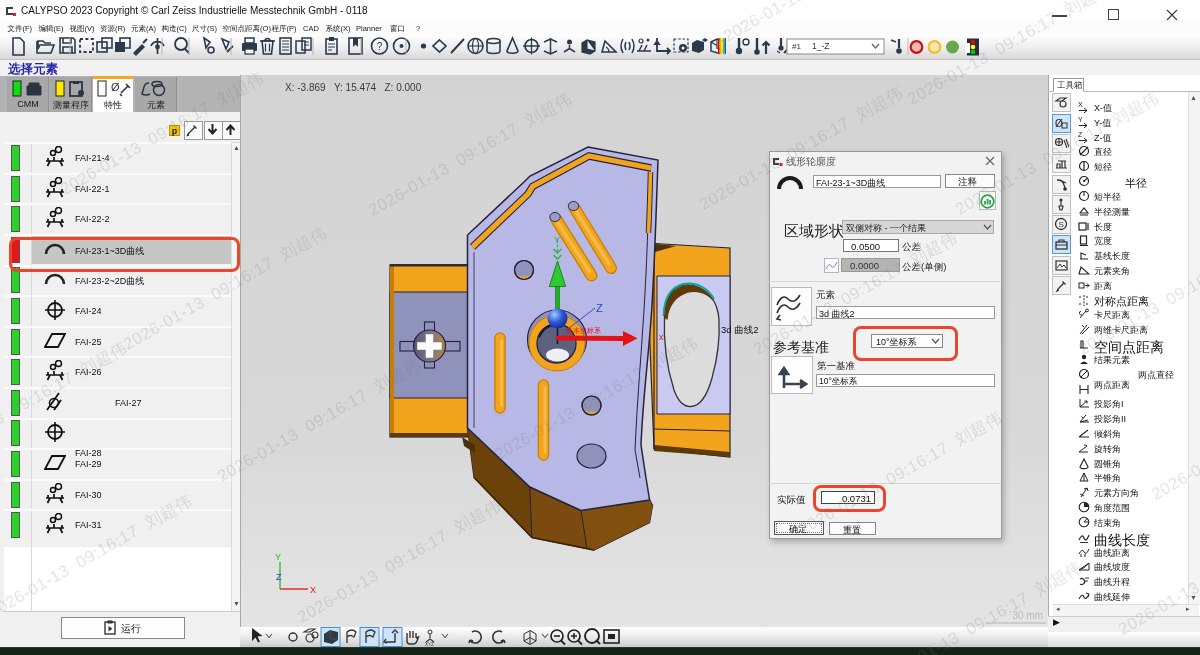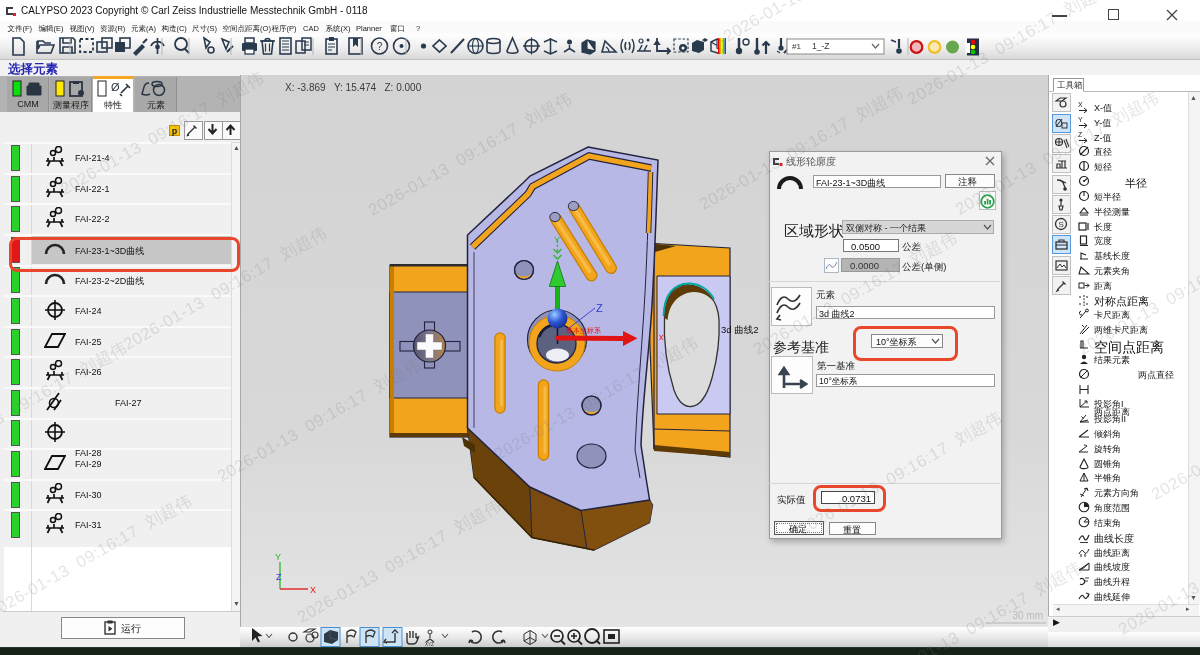--- a/index.html
+++ b/index.html
@@ -690,21 +690,21 @@
   </svg>
 <div class="abs" style="left:1094px;top:353.8px;font-size:9px;color:#111;white-space:nowrap;">结果元素</div>
 <svg class="abs" style="left:1078px;top:367.7px;" width="12" height="13" viewBox="0 0 12 13">
     <circle cx="6" cy="6" r="4.5" fill="none" stroke="#222" stroke-width="1.2"></circle>
     <path d="M2.5 9.5 L9.5 2.5" stroke="#222" stroke-width="1"></path>
   </svg>
 <div class="abs" style="left:1094px;top:368.7px;font-size:9px;color:#111;white-space:nowrap;margin-left:44px;">两点直径</div>
 <svg class="abs" style="left:1078px;top:382.5px;" width="12" height="13" viewBox="0 0 12 13">
     <path d="M2 2 v9 M10 2 v9 M2 6.5 h8" stroke="#222" stroke-width="1.1" fill="none"></path>
   </svg>
-<div class="abs" style="left:1094px;top:406px;font-size:9px;color:#111;white-space:nowrap;">两点距离</div>
+<div class="abs" style="left:1094px;top:379px;font-size:9px;color:#111;white-space:nowrap;">两点距离</div>
 <svg class="abs" style="left:1078px;top:397.3px;" width="12" height="13" viewBox="0 0 12 13">
     <path d="M2 10 h9 M2 10 V2 M2 10 L9 4 m-2.5 0 l2.5 0 0 2.5" fill="none" stroke="#222" stroke-width="1"></path>
   </svg>
 <div class="abs" style="left:1094px;top:398.3px;font-size:9px;color:#111;white-space:nowrap;">投影角I</div>
 <svg class="abs" style="left:1078px;top:412.1px;" width="12" height="13" viewBox="0 0 12 13">
     <path d="M2 10 h9 M2 10 L8 3 m-4.5 1.5 l2 2 M2 10 L10 8" fill="none" stroke="#222" stroke-width="1"></path>
   </svg>
 <div class="abs" style="left:1094px;top:413.1px;font-size:9px;color:#111;white-space:nowrap;">投影角II</div>
 <svg class="abs" style="left:1078px;top:426.9px;" width="12" height="13" viewBox="0 0 12 13">
     <path d="M1 10 h10 M1 10 L10 3" fill="none" stroke="#222" stroke-width="1.1"></path>
@@ -733,21 +733,21 @@
 <div class="abs" style="left:1094px;top:502.0px;font-size:9px;color:#111;white-space:nowrap;">角度范围</div>
 <svg class="abs" style="left:1078px;top:515.9px;" width="12" height="13" viewBox="0 0 12 13">
     <circle cx="6" cy="6" r="4.8" fill="none" stroke="#222" stroke-width="1.1"></circle>
     <path d="M6 6 h4.8 M6 6 L9 2.5" stroke="#222" stroke-width="1"></path>
   </svg>
 <div class="abs" style="left:1094px;top:516.9px;font-size:9px;color:#111;white-space:nowrap;">结束角</div>
 <svg class="abs" style="left:1078px;top:530.7px;" width="12" height="13" viewBox="0 0 12 13">
     <path d="M1 9 q3 -7 5 -2 t5 -3" fill="none" stroke="#222" stroke-width="1.2"></path>
     <path d="M2 11.5 h8" stroke="#222" stroke-width="0.9"></path>
   </svg>
-<div class="abs" style="left:1094px;top:531.7px;font-size:10px;color:#111;white-space:nowrap;text-align:right;">曲线长度</div>
+<div class="abs" style="left:1094px;top:531.7px;font-size:14px;color:#111;white-space:nowrap;text-align:right;">曲线长度</div>
 <svg class="abs" style="left:1078px;top:545.5px;" width="12" height="13" viewBox="0 0 12 13">
     <path d="M1 8 q3 -6 5 -2 t5 -3 M3 11 v-3 m4 3 v-3" fill="none" stroke="#222" stroke-width="1"></path>
   </svg>
 <div class="abs" style="left:1094px;top:546.5px;font-size:9px;color:#111;white-space:nowrap;">曲线距离</div>
 <svg class="abs" style="left:1078px;top:560.3px;" width="12" height="13" viewBox="0 0 12 13">
     <path d="M1 10 h10 L11 3 z" fill="none" stroke="#222" stroke-width="1"></path>
     <path d="M1 10 q5 -1 10 -7" fill="none" stroke="#222" stroke-width="1"></path>
   </svg>
 <div class="abs" style="left:1094px;top:561.3px;font-size:9px;color:#111;white-space:nowrap;">曲线坡度</div>
 <svg class="abs" style="left:1078px;top:575.1px;" width="12" height="13" viewBox="0 0 12 13">

